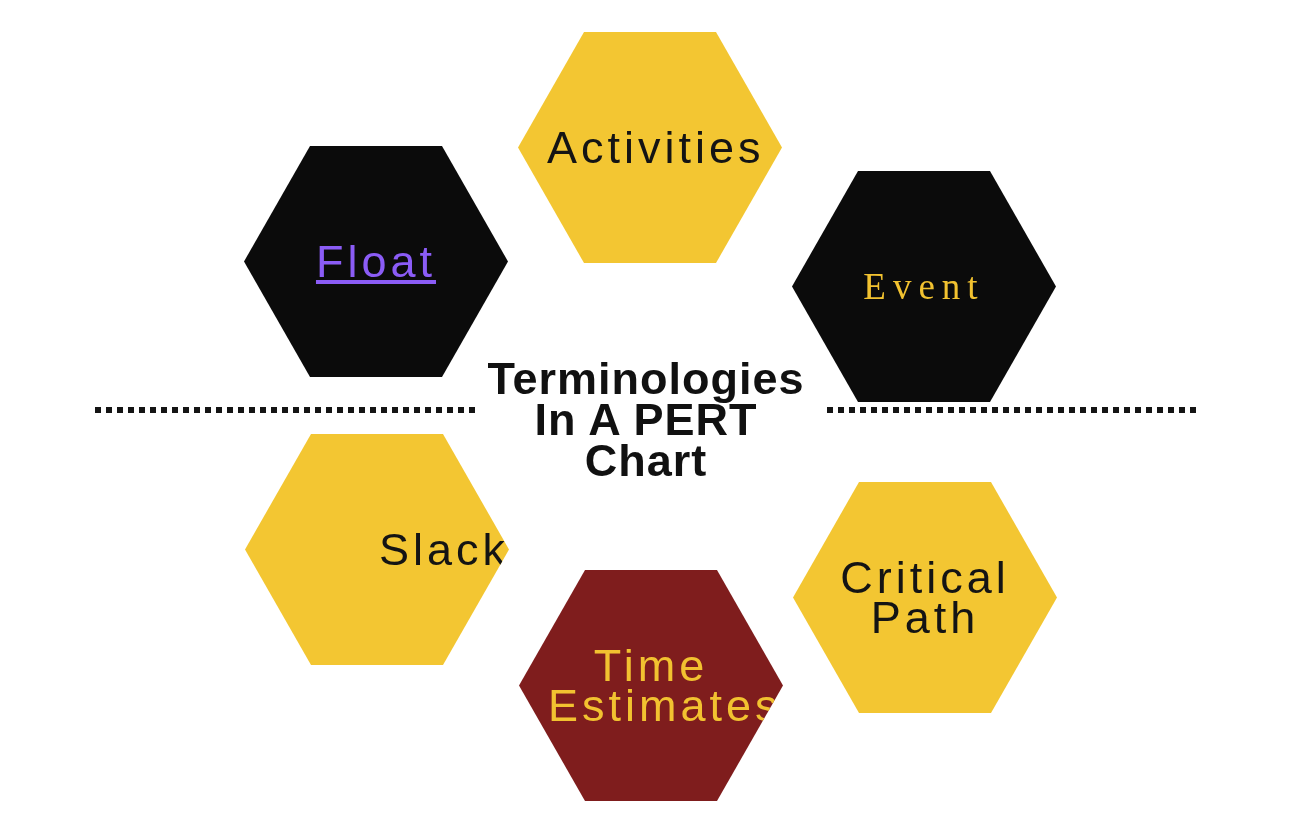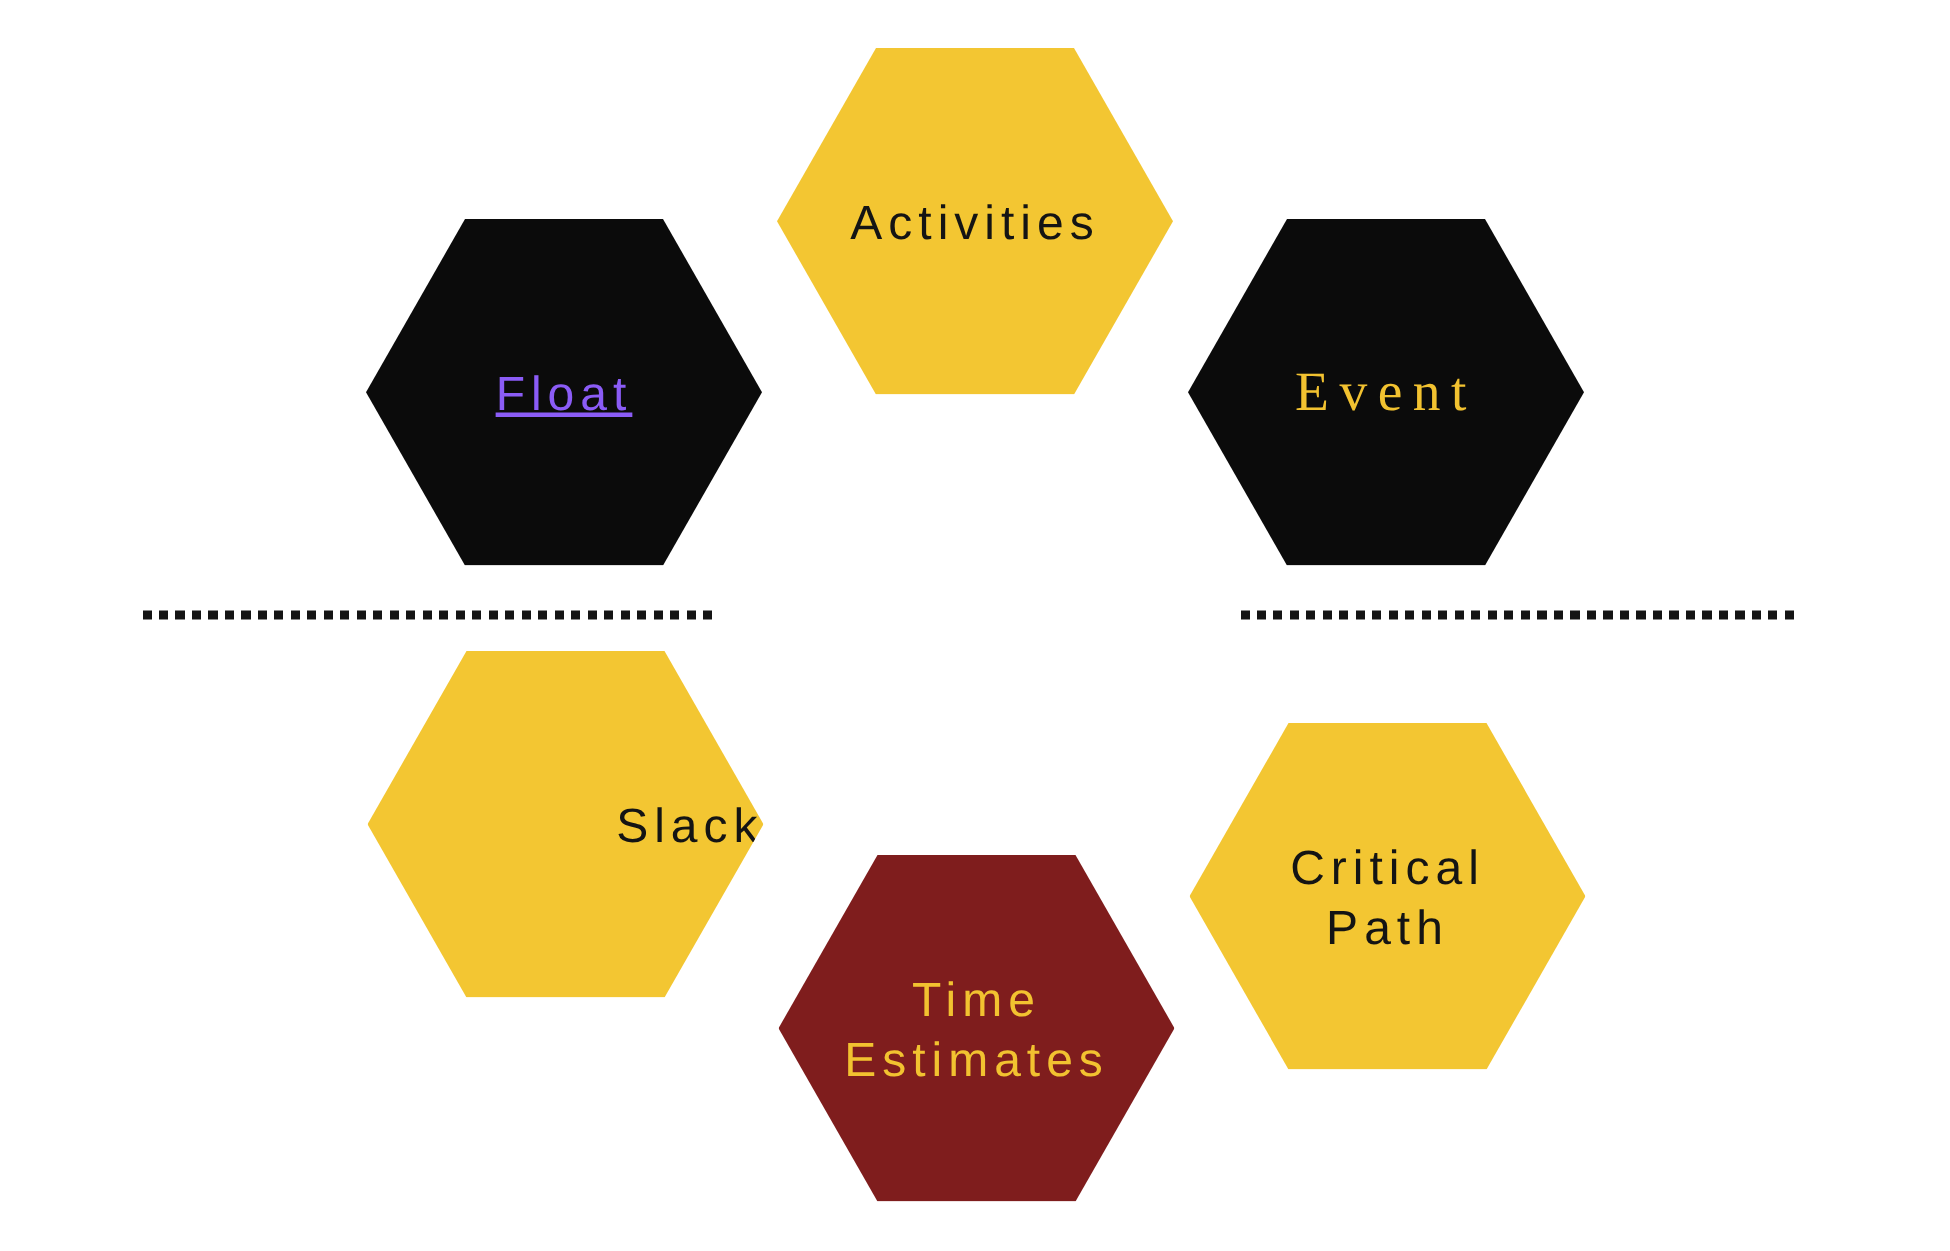--- a/index.html
+++ b/index.html
@@ -23,21 +23,21 @@
     height: 231px;
     clip-path: polygon(0% 50%, 25% 0%, 75% 0%, 100% 50%, 75% 100%, 25% 100%);
     display: flex;
     align-items: center;
     justify-content: center;
     text-align: center;
   }
   .hex .label {
     display: block;
     max-width: 206px;
-    font-size: 32px;
+    font-size: 45px;
     letter-spacing: 4px;
     line-height: 40px;
     font-weight: 400;
   }
   .hex.serif .label {
     font-family: "Liberation Serif", serif;
     font-size: 37px;
     letter-spacing: 7px;
   }
 
@@ -75,30 +75,35 @@
   .dotline-right { left: 827px; width: 369px; }
 </style>
 </head>
 <body>
 
 <div class="canvas">
 
   <div class="dotline dotline-left"></div>
   <div class="dotline dotline-right"></div>
 
+  <div class="title">
+    <div>Terminologies</div>
+    <div>In A PERT</div>
+    <div>Chart</div>
+  </div>
 
   <div class="hex hex-activities" style="background: rgb(243, 198, 50); color: rgb(20, 20, 20);">
     <span class="label">Activities</span>
   </div>
 
   <div class="hex hex-float" style="background: rgb(11, 11, 11); color: #8b5cf6; text-decoration: underline;">
     <span class="label">Float</span>
   </div>
 
-  <div class="hex hex-event serif" style="background: rgb(11, 11, 11); color: rgb(242, 194, 48);">
+  <div class="hex hex-event serif" style="background: rgb(11, 11, 11); color: rgb(242, 194, 48); margin-top: 25px;">
     <span class="label">Event</span>
   </div>
 
   <div class="hex hex-slack" style="background: rgb(243, 198, 50); color: rgb(20, 20, 20);">
     <span class="label">Slack</span>
   </div>
 
   <div class="hex hex-critical" style="background: rgb(243, 198, 50); color: rgb(20, 20, 20);">
     <span class="label">Critical Path</span>
   </div>

